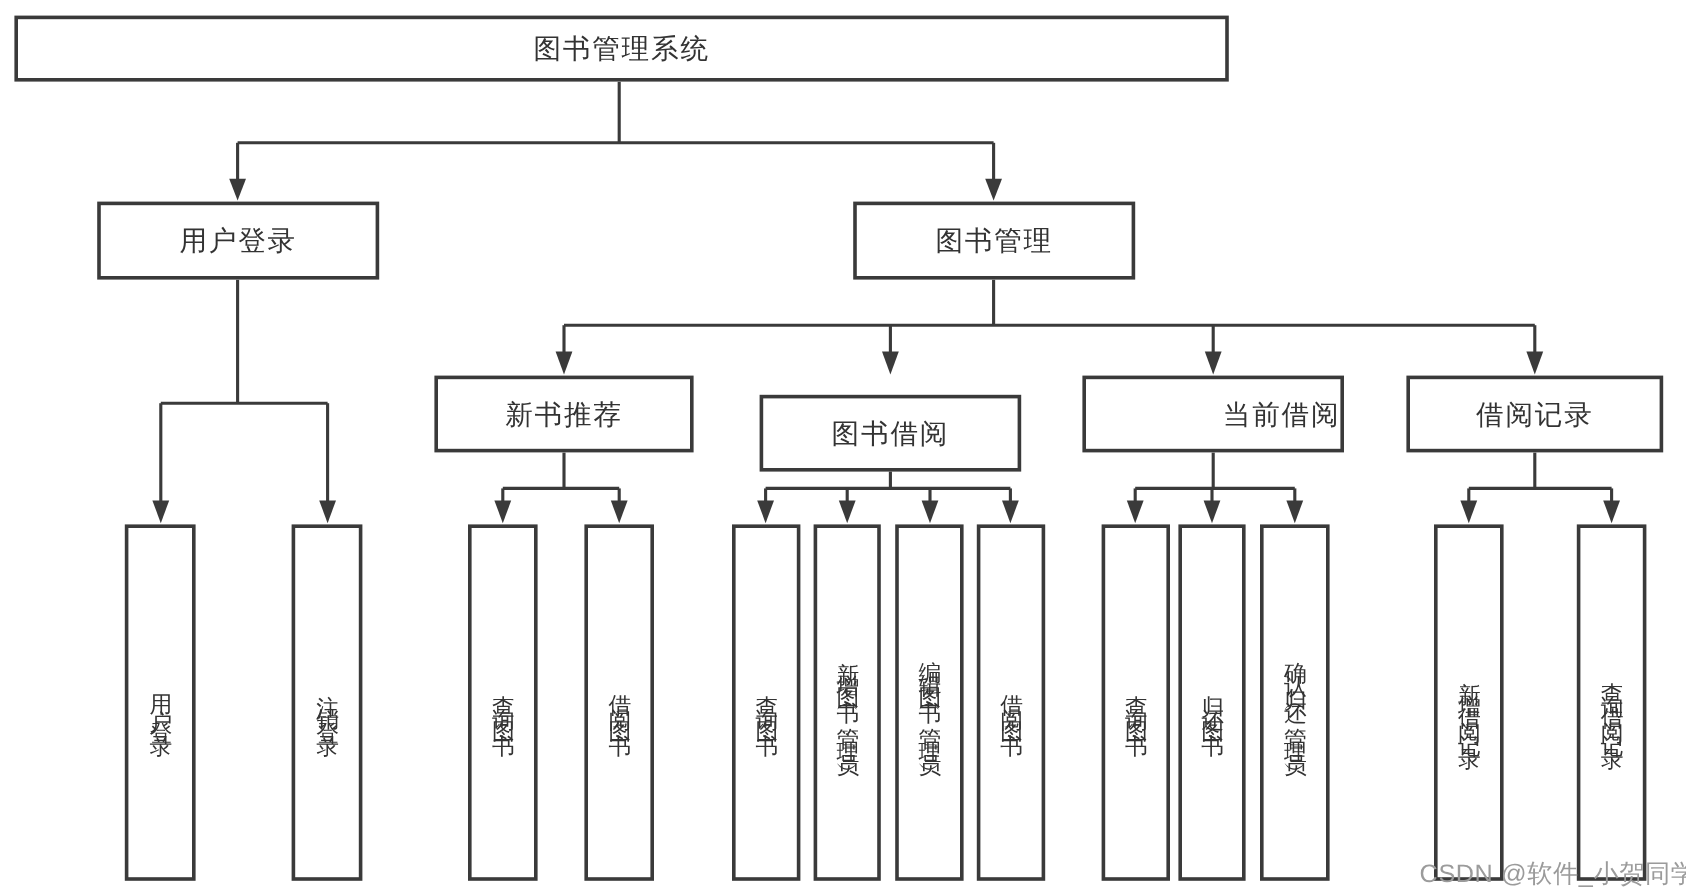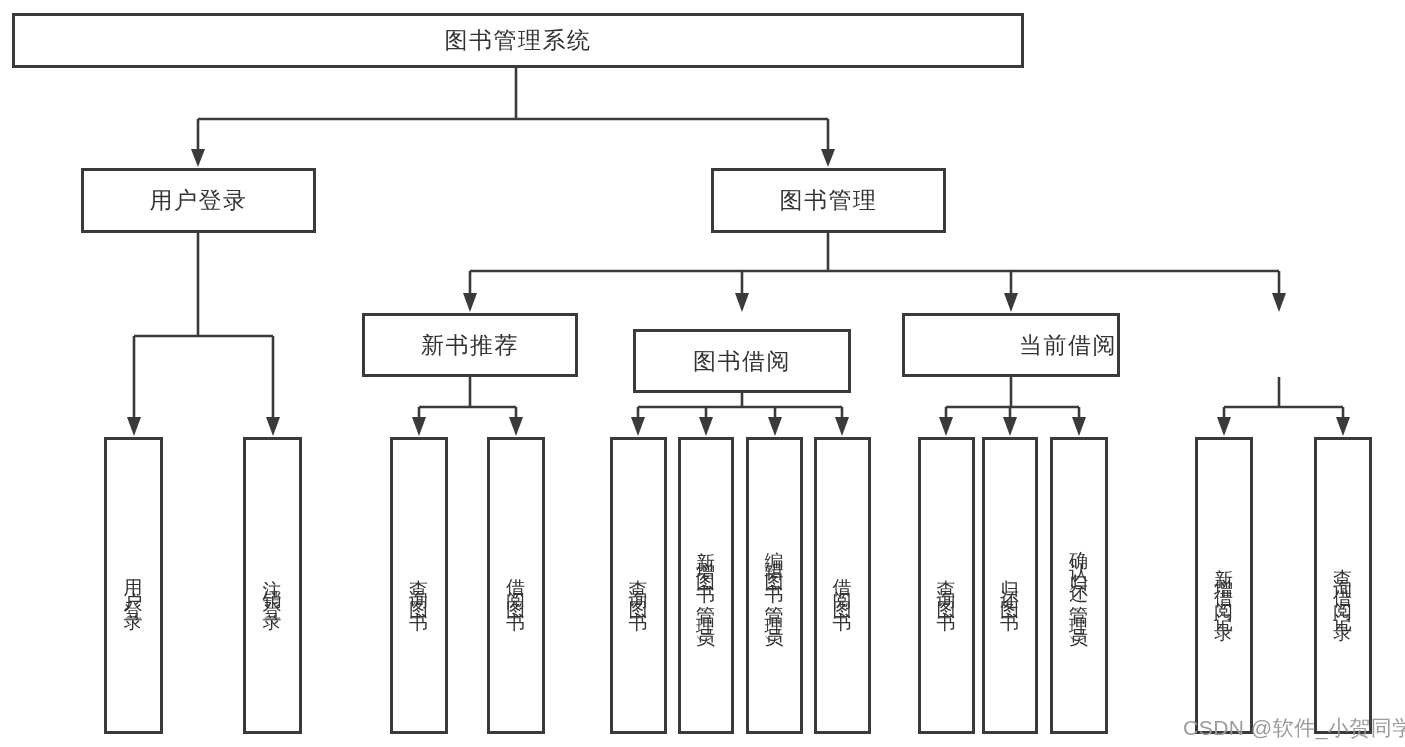--- a/index.html
+++ b/index.html
@@ -155,20 +155,23 @@
 
   <div class="node hbox" style="left:362px;top:313px;width:216px;height:64px;">
     <span>新书推荐</span>
   </div>
   <div class="node hbox" style="left:633px;top:313px;width:218px;height:64px;margin-top:16px;">
     <span>图书借阅</span>
   </div>
   <div class="node hbox" style="left:902px;top:313px;width:218px;height:64px;justify-content:flex-end;">
     <span>当前借阅</span>
   </div>
+  <div class="node hbox" style="left:1172px;top:313px;width:214px;height:64px;">
+    <span>借阅记录</span>
+  </div>
 
   <div class="node vbox" style="left:104px;top:437px;width:59px;height:297px;">
     <span class="vtext">用户登录</span>
   </div>
   <div class="node vbox" style="left:243px;top:437px;width:59px;height:297px;">
     <span class="vtext">注销登录</span>
   </div>
 
   <div class="node vbox" style="left:390px;top:437px;width:58px;height:297px;">
     <span class="vtext">查询图书</span>

